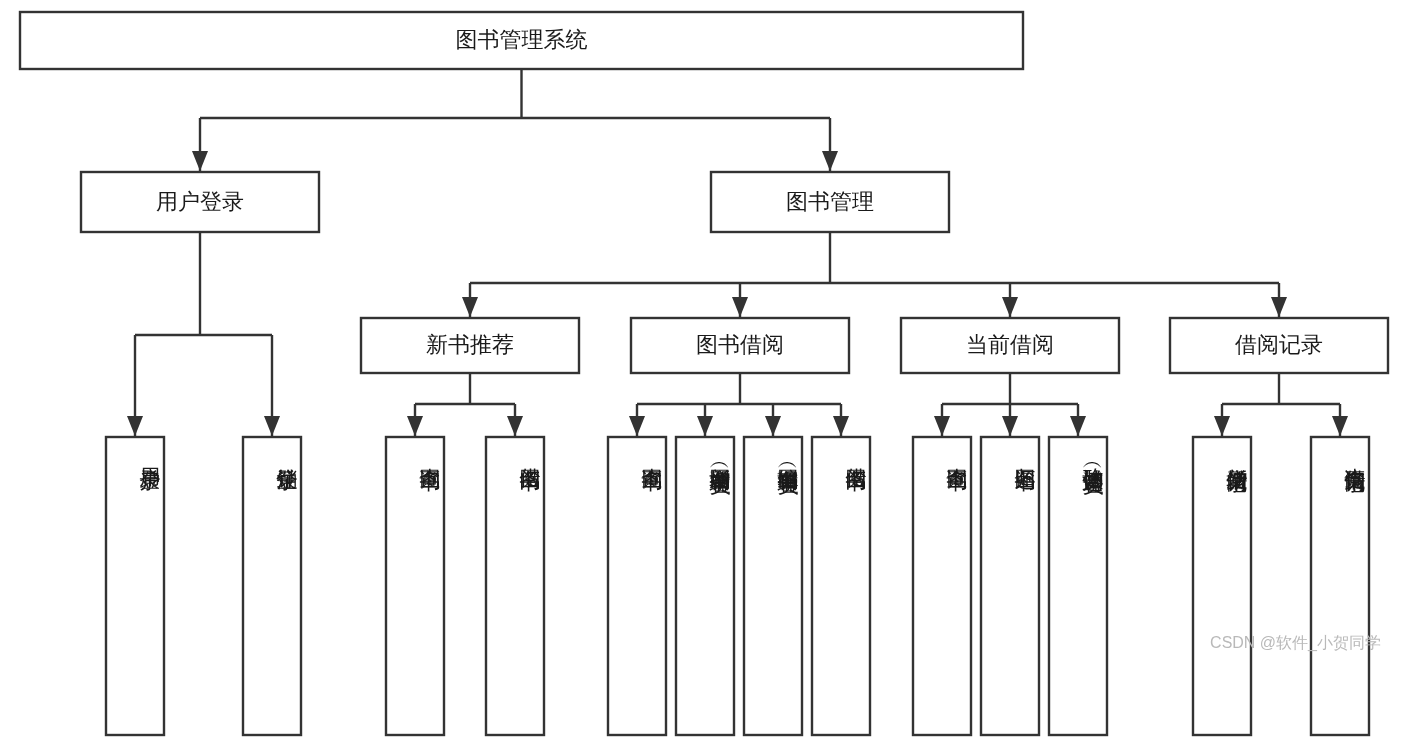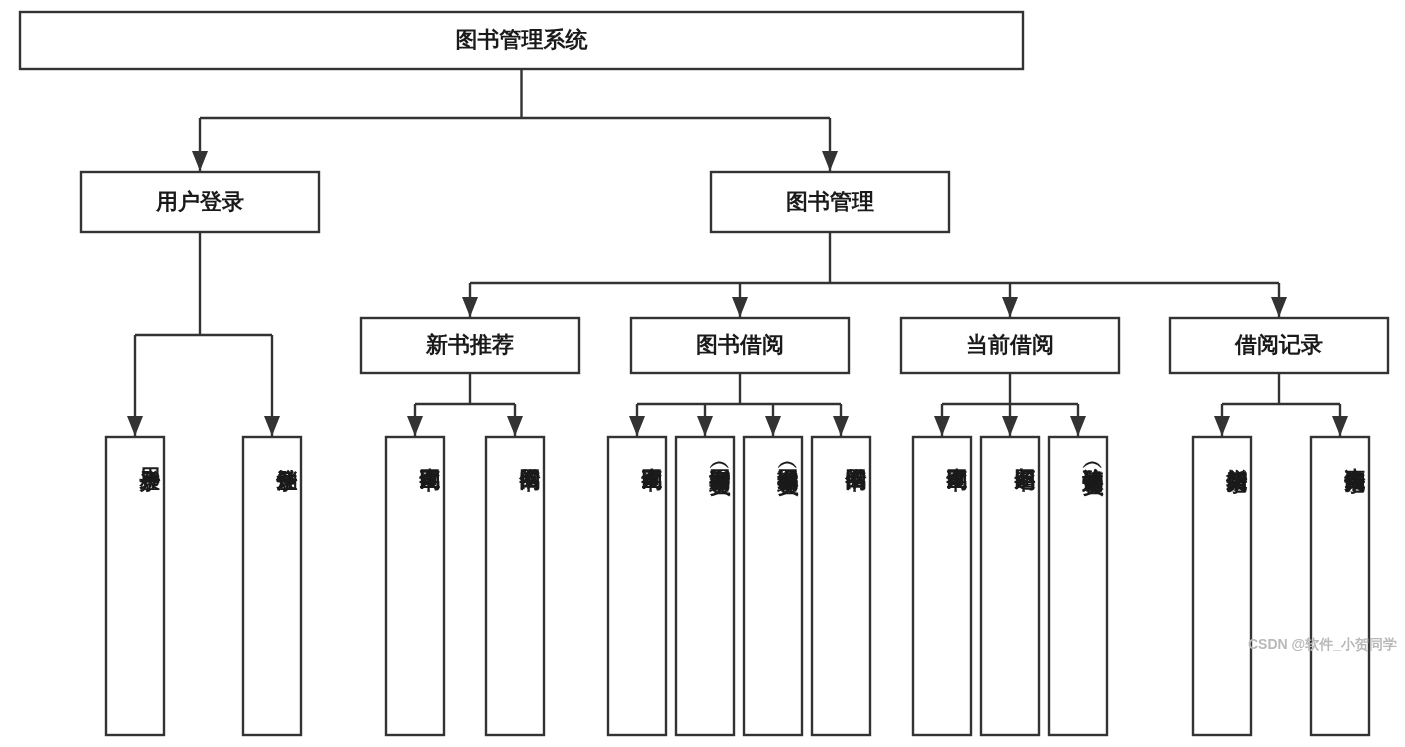--- a/index.html
+++ b/index.html
@@ -11,21 +11,20 @@
     width: 1405px;
     height: 747px;
     font-family: "Liberation Sans", "DejaVu Sans", sans-serif;
     overflow: hidden;
     position: relative;
   }
   #diagram-root {
     position: relative;
     width: 1405px;
     height: 660px;
-    font-weight: bold;
   }
   svg.flow {
     position: absolute;
     top: 0;
     left: 0;
     width: 1405px;
     height: 747px;
     display: block;
   }
   .node-rect {
@@ -58,24 +57,24 @@
     color: #1a1a1a;
     writing-mode: vertical-rl;
     text-orientation: upright;
     letter-spacing: 1px;
     white-space: nowrap;
     text-align: left;
     pointer-events: none;
   }
   .watermark {
     position: absolute;
-    right: 8px;
+    right: 24px;
     bottom: 6px;
     font-family: "Liberation Sans", "DejaVu Sans", sans-serif;
-    font-size: 14px;
+    font-size: 16px;
     color: #b9b9b9;
     white-space: nowrap;
     margin-top: 8px;
   }
 </style>
 </head>
 <body>
 
 <div id="diagram-root">
   <svg class="flow" viewBox="0 0 1405 747">

